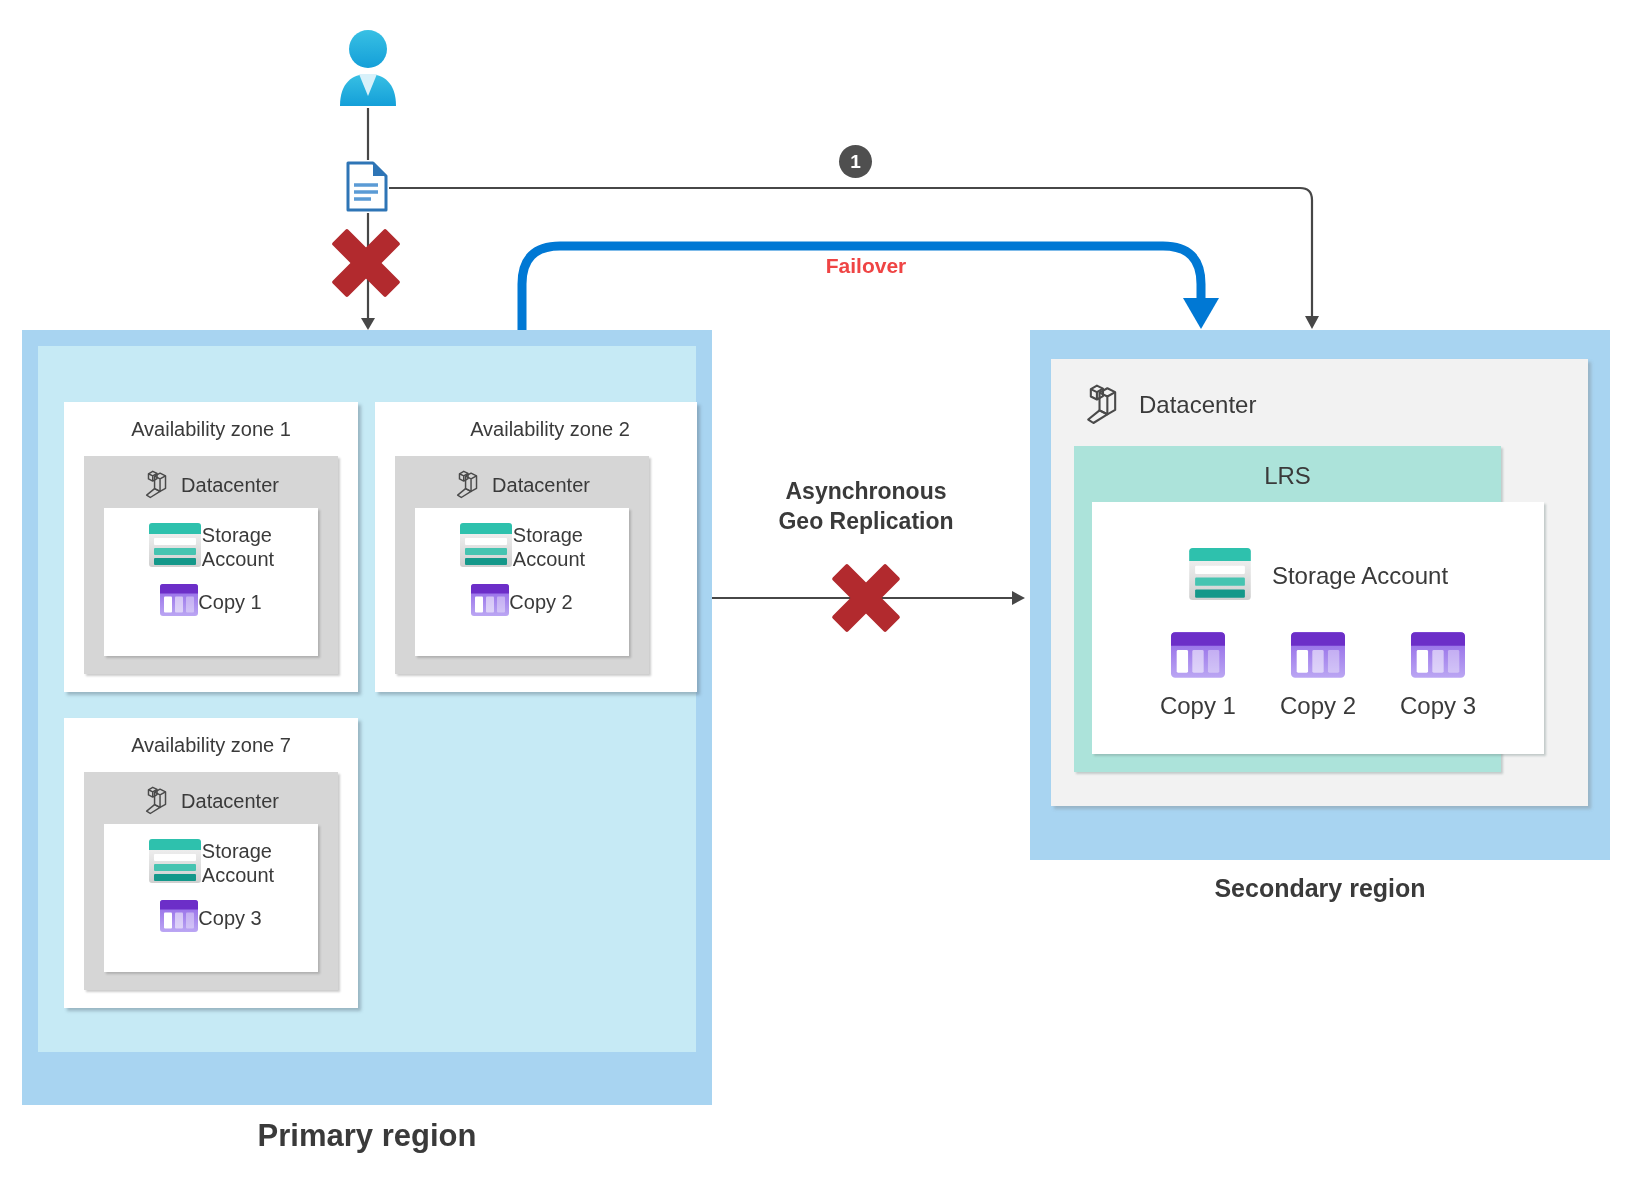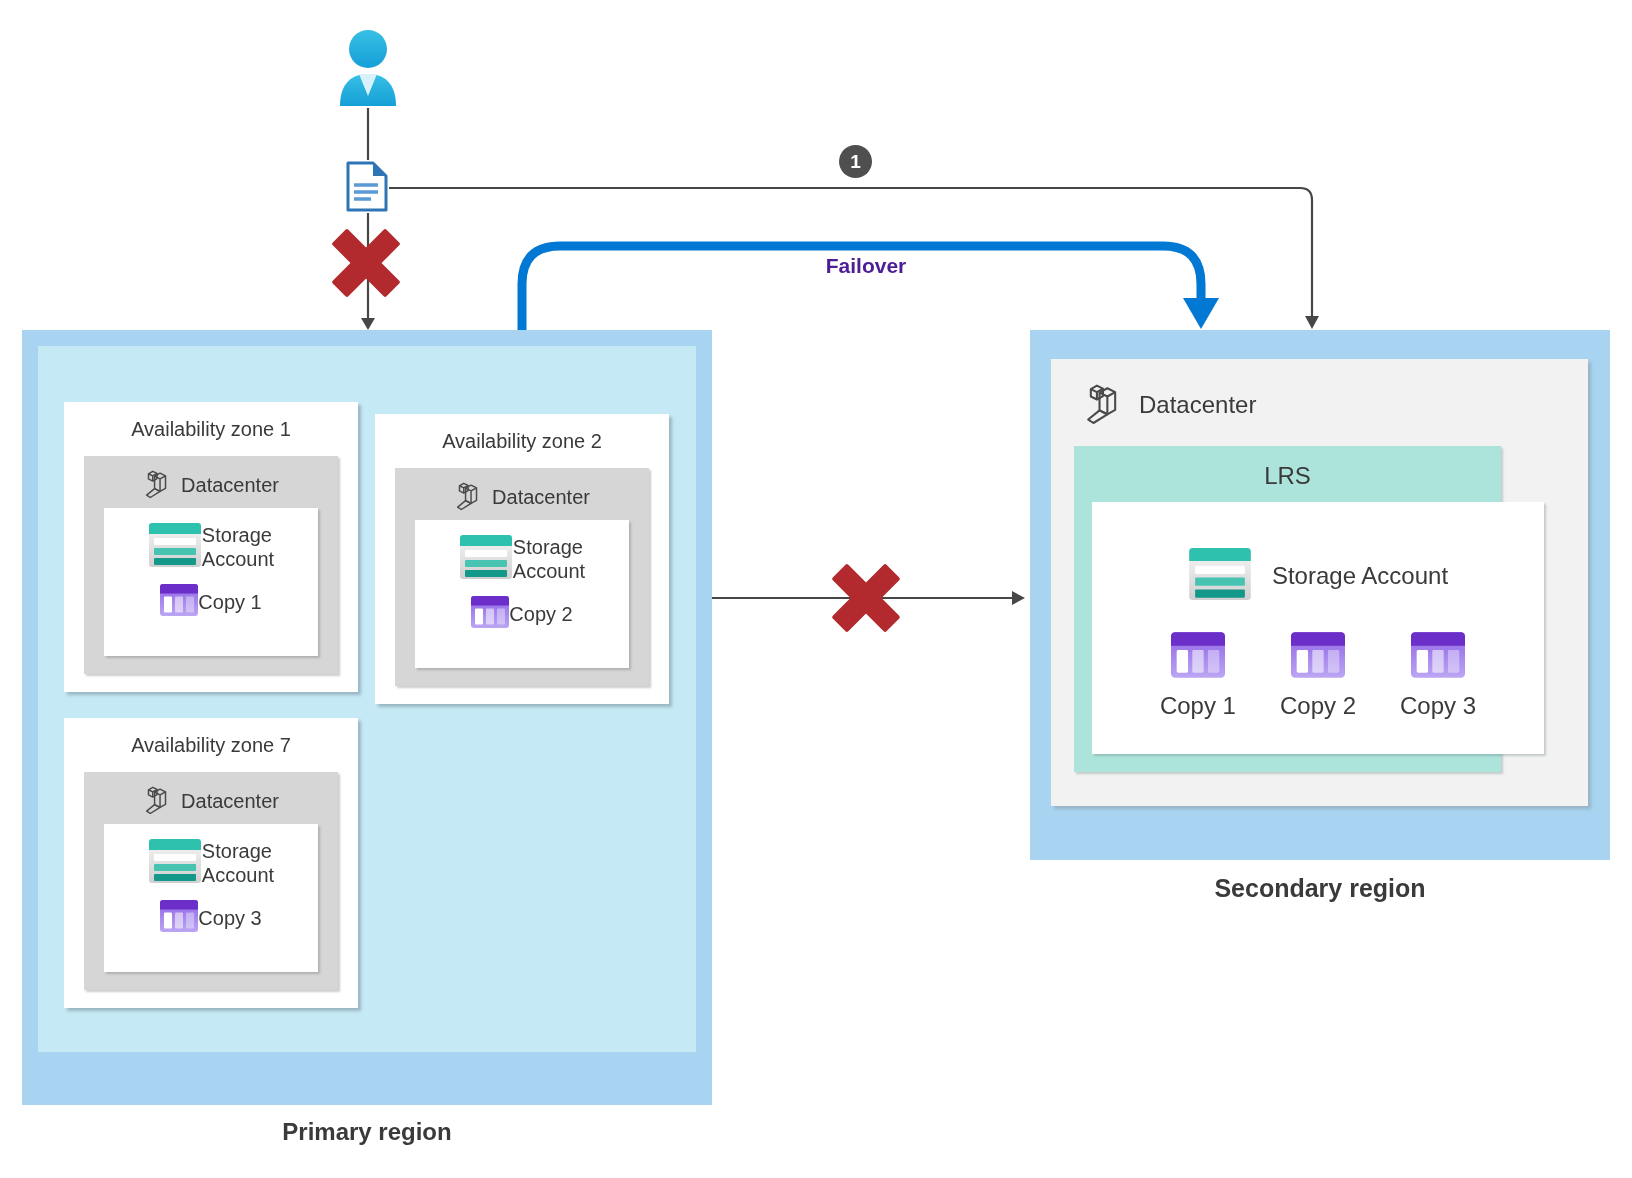--- a/index.html
+++ b/index.html
@@ -12,42 +12,42 @@
   #connectors{position:absolute;inset:0;z-index:4;pointer-events:none;}
   
   .person-icon{left:334px;top:28px;width:68px;height:80px;z-index:5;}
   .doc-icon{left:345px;top:160px;width:44px;height:53px;z-index:5;}
   .badge{
     left:839px;top:145px;width:33px;height:33px;border-radius:50%;
     background:#4f4f4f;color:#fff;font-size:19px;font-weight:bold;
     display:flex;align-items:center;justify-content:center;z-index:6;
   }
   .failover-label{left:741px;top:254px;width:250px;text-align:center;
-    color:#4c1d95;font-weight:bold;font-size:21px;z-index:6;}
+    color:#ef4444;font-weight:bold;font-size:21px;z-index:6;}
   .geo-label{left:726px;top:476px;width:280px;text-align:center;
     font-weight:bold;font-size:23px;line-height:30px;color:#3a3a3a;z-index:6;}
   
   .primary-region{left:22px;top:330px;width:690px;height:775px;background:#a8d4f1;z-index:1;}
   .zrs-box{left:16px;top:16px;width:658px;height:706px;background:#c6eaf5;}
   .zrs-title{text-align:center;padding-top:18px;font-size:24px;}
   .zone{width:294px;height:290px;background:#fff;box-shadow:3px 3px 3px rgba(100,120,135,.45);}
-  .zone-1{left:26px;top:56px;} .zone-2{left:337px;top:68px;} .zone-3{left:26px;top:372px;}
+  .zone-1{left:26px;top:56px;} .zone-2{left:337px;top:56px;padding-left:28px;} .zone-3{left:26px;top:372px;}
   .zone-title{text-align:center;margin-top:16px;font-size:20px;}
   .zone-dc{left:20px;top:54px;width:254px;height:218px;background:#d6d6d6;
     box-shadow:2px 2px 2px rgba(110,110,110,.35);}
   .dc-row{display:flex;align-items:center;justify-content:center;gap:10px;margin-top:12px;}
   .dc-row .dc-label{font-size:20px;}
   .zone-card{left:20px;top:52px;width:214px;height:148px;background:#fff;
     box-shadow:2px 2px 2px rgba(110,110,110,.35);
     display:flex;flex-direction:column;align-items:center;padding-top:14px;gap:12px;box-sizing:border-box;}
   .row{display:flex;align-items:center;}
   .s-label{font-size:20px;line-height:24px;}
   
   .primary-caption{left:22px;top:1118px;width:690px;text-align:center;
-    font-weight:bold;font-size:24px;z-index:6;}
+    font-weight:bold;font-size:31px;z-index:6;}
   .secondary-caption{left:1030px;top:874px;width:580px;text-align:center;
     font-weight:bold;font-size:25px;z-index:6;}
   
   .secondary-region{left:1030px;top:330px;width:580px;height:530px;background:#a8d4f1;z-index:1;}
   .sec-dc{left:21px;top:29px;width:537px;height:447px;background:#f2f2f2;
     box-shadow:3px 3px 3px rgba(120,120,120,.35);}
   .sec-dc-header{display:flex;align-items:center;gap:16px;padding:22px 0 0 32px;}
   .sec-dc-header .dc-label{font-size:24px;}
   .lrs-box{left:23px;top:87px;width:427px;height:326px;background:#ace3da;
     box-shadow:2px 2px 2px rgba(110,130,125,.35);}
@@ -110,20 +110,24 @@
       <path d="M3 3 H28 L41 16 V50 H3 Z" fill="#ffffff" stroke="#2e75b6" stroke-width="3" stroke-linejoin="round"></path>
       <path d="M28 3 V16 H41 Z" fill="#2e75b6"></path>
       <path d="M9 25 H33 M9 32 H33 M9 39 H26" stroke="#5b9bd5" stroke-width="3.5" fill="none"></path>
     </svg>
   </div>
 
   <div class="abs badge">1</div>
 
   <div class="abs failover-label">Failover</div>
 
+  <div class="abs geo-label">
+    <div>Asynchronous</div>
+    <div>Geo Replication</div>
+  </div>
 
   <div class="abs primary-region">
     <div class="abs zrs-box">
 
       <div class="abs zone zone-1">
         <div class="zone-title">Availability zone 1</div>
         <div class="abs zone-dc">
           <div class="dc-row">
             <span>
               <svg width="28" height="31" viewBox="0 0 46 50" fill="none" stroke="#4a4a4a" stroke-width="2.4" stroke-linejoin="round">

